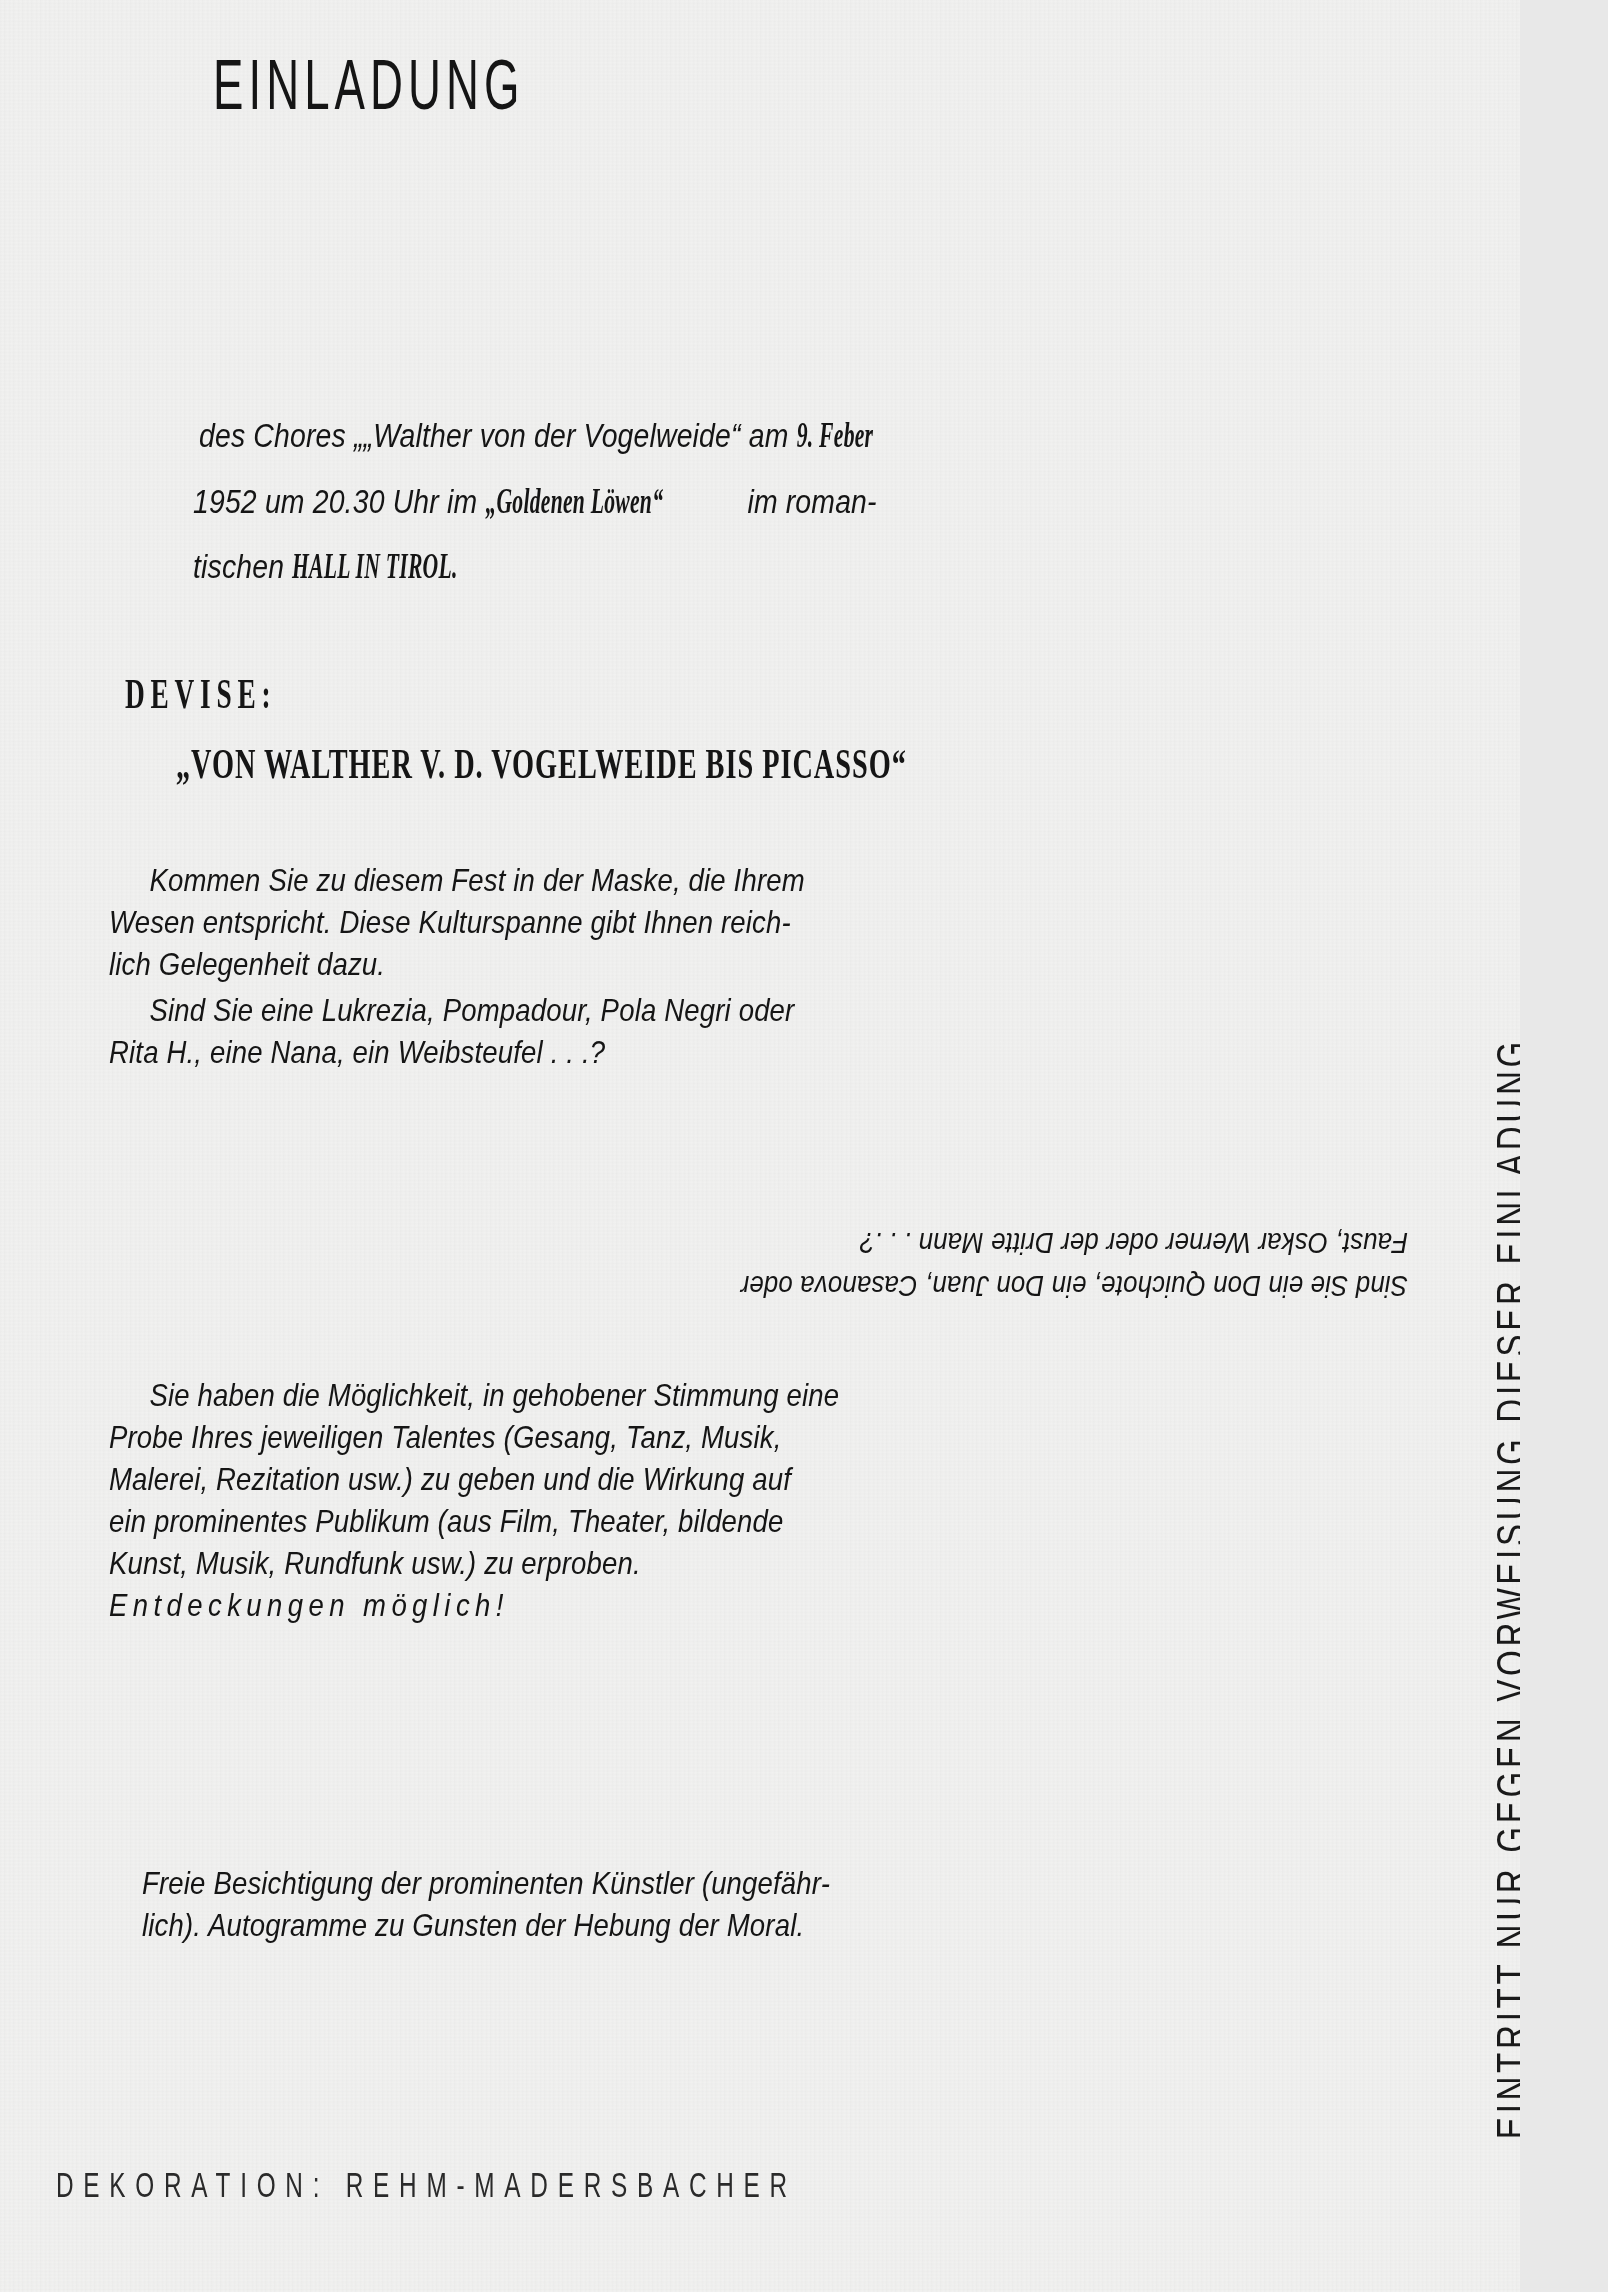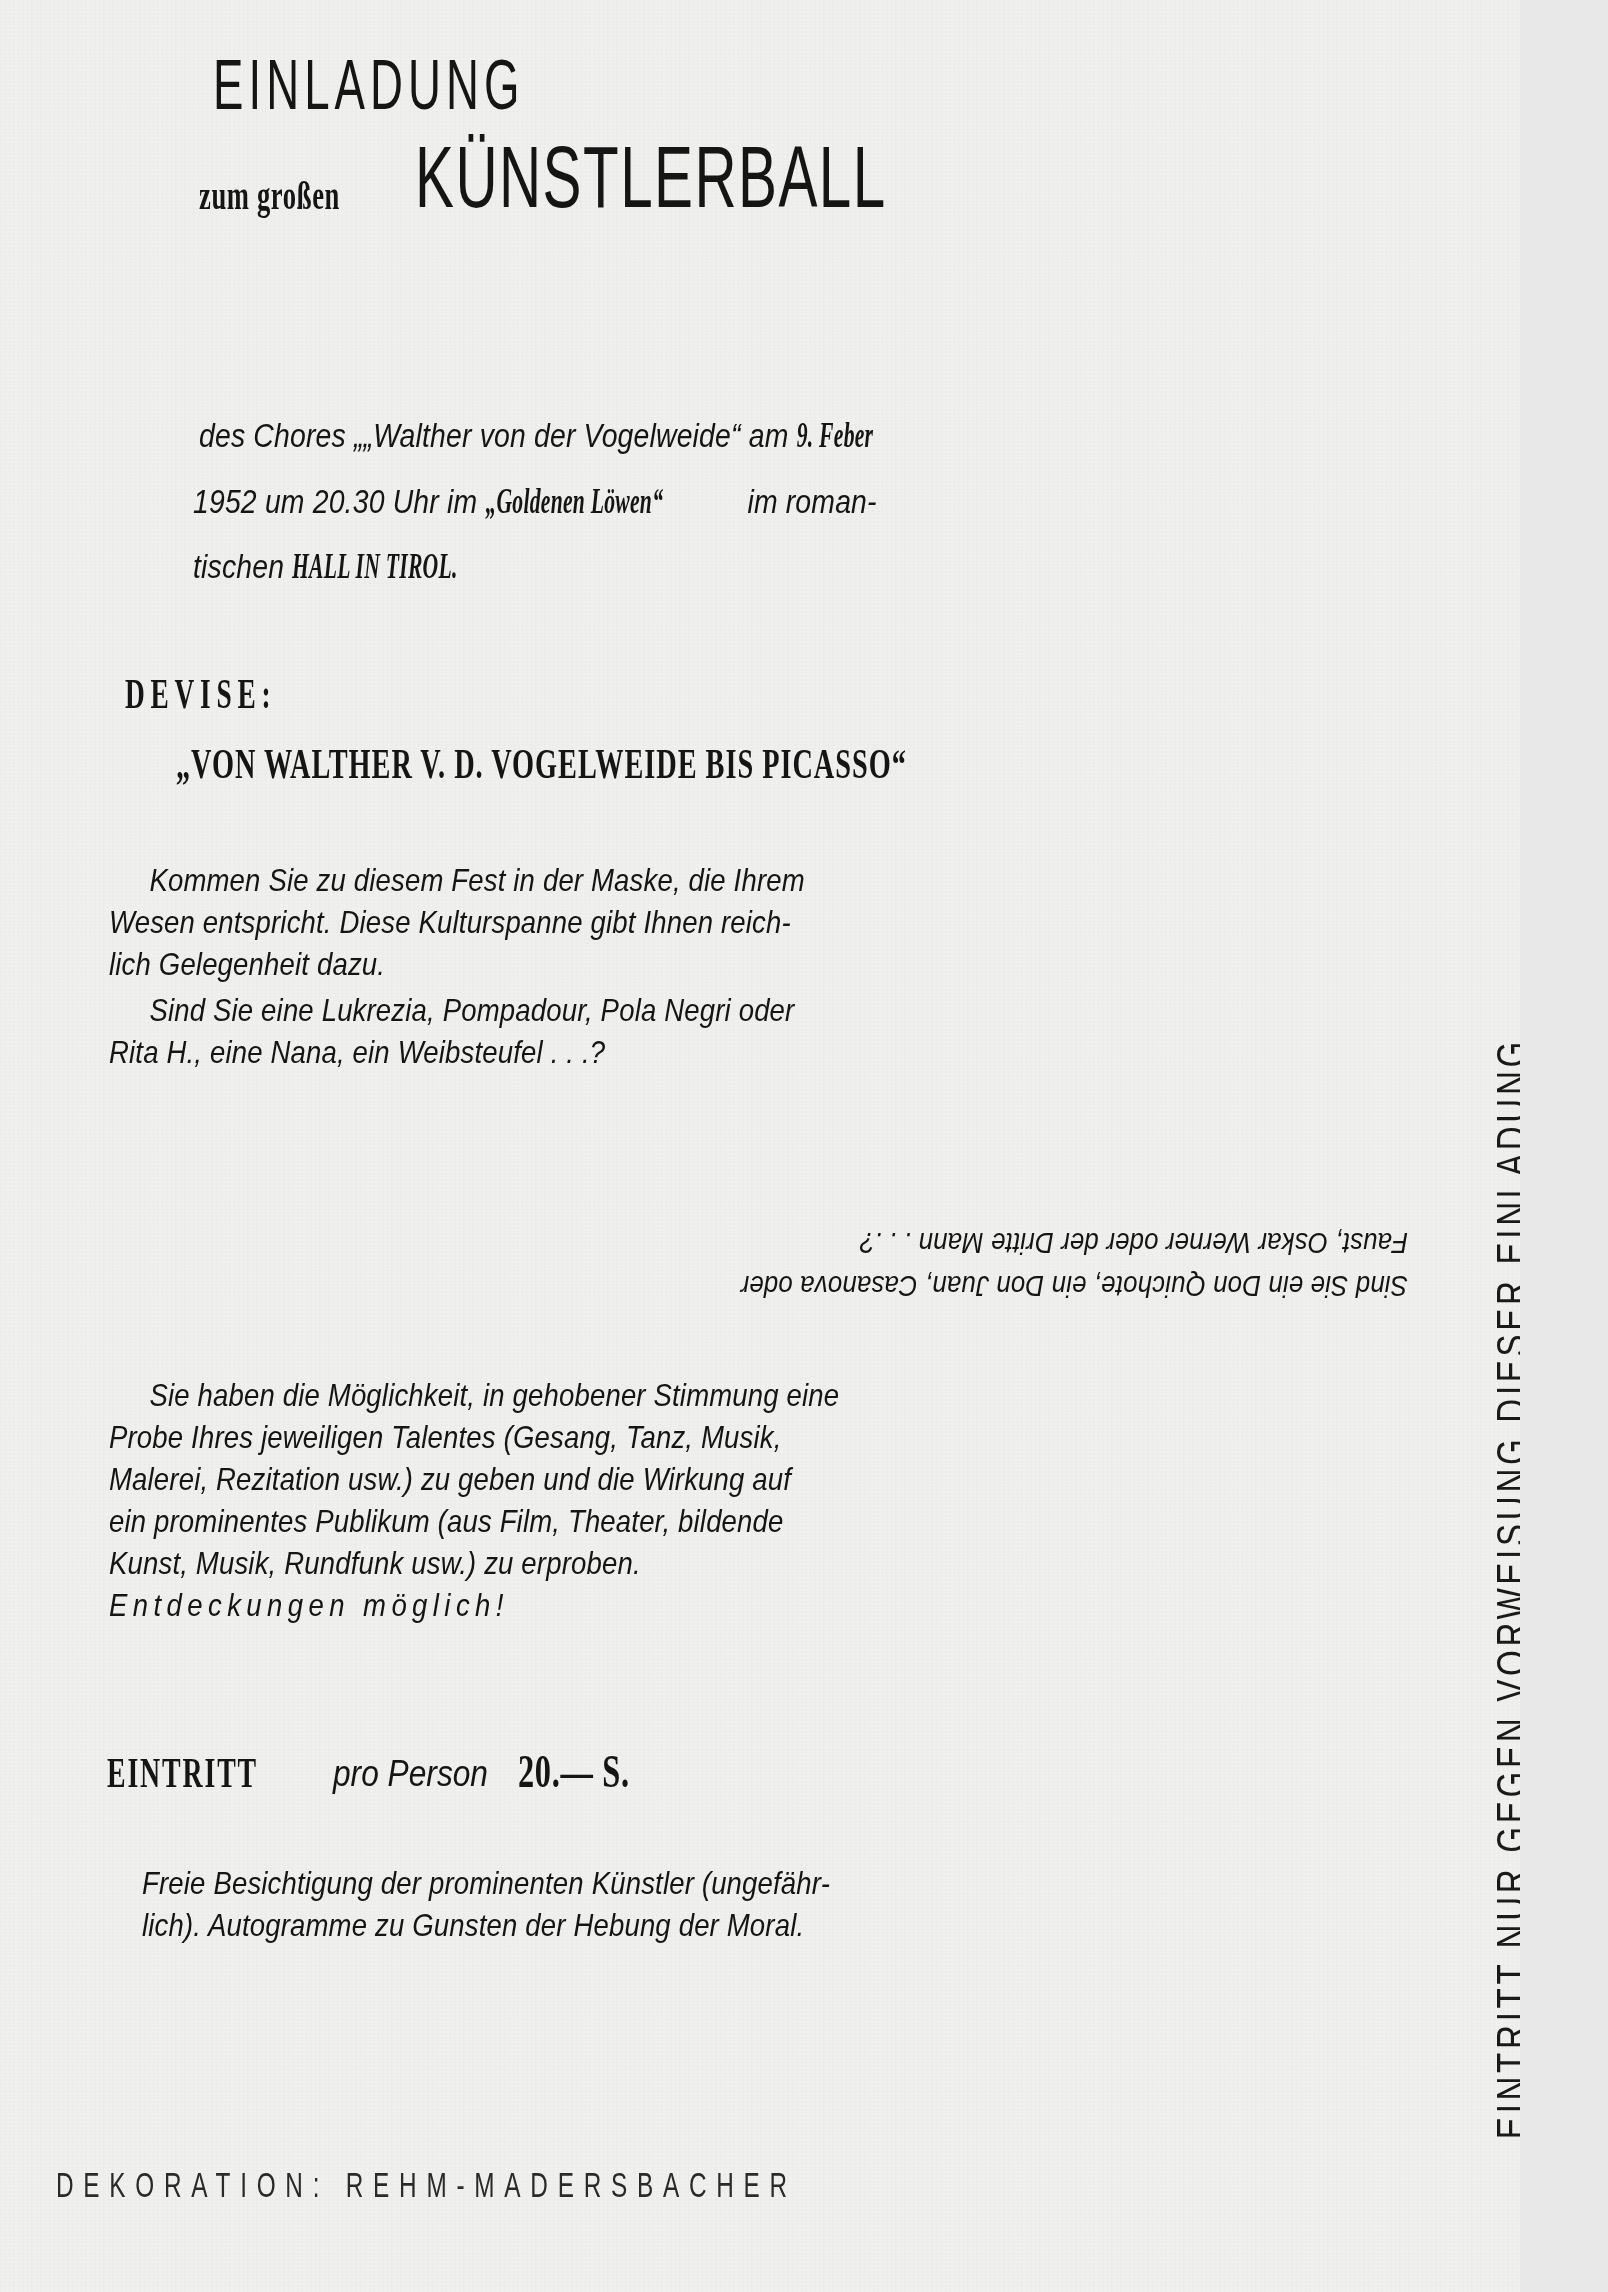--- a/index.html
+++ b/index.html
@@ -199,23 +199,20 @@
     transform: scaleY(1.16) scaleX(0.92);
   }
 </style>
 </head>
 <body>
 
 <div class="page">
 
   <div class="row display" id="title-einladung">EINLADUNG</div>
 
-  <div class="row" id="subtitle-line">
-    <span id="subtitle-zum">zum großen</span><span id="subtitle-kball">KÜNSTLERBALL</span>
-  </div>
 
   <div class="row body-text intro" id="intro-1">
     <span>des Chores „„Walther von der Vogelweide“ am </span><span class="slab-inline">9. Feber</span>
   </div>
 
   <div class="row body-text intro" id="intro-2">
     <span>1952 um 20.30 Uhr im </span><span class="slab-inline">„Goldenen Löwen“</span><span> im roman-</span>
   </div>
 
   <div class="row body-text intro" id="intro-3">
@@ -244,23 +241,20 @@
 
   <div class="para" id="para-4">
     <span class="ln body-text indent">Sie haben die Möglichkeit, in gehobener Stimmung eine</span>
     <span class="ln body-text">Probe Ihres jeweiligen Talentes (Gesang, Tanz, Musik,</span>
     <span class="ln body-text">Malerei, Rezitation usw.) zu geben und die Wirkung auf</span>
     <span class="ln body-text">ein prominentes Publikum (aus Film, Theater, bildende</span>
     <span class="ln body-text">Kunst, Musik, Rundfunk usw.) zu erproben.</span>
     <span class="ln body-text spaced">Entdeckungen möglich!</span>
   </div>
 
-  <div class="row" id="price-line">
-    <span id="price-eintritt">EINTRITT</span><span id="price-pro">pro Person</span><span id="price-amount">20.— S.</span>
-  </div>
 
   <div class="para" id="para-5">
     <span class="ln body-text">Freie Besichtigung der prominenten Künstler (ungefähr-</span>
     <span class="ln body-text">lich). Autogramme zu Gunsten der Hebung der Moral.</span>
   </div>
 
   <div class="row" id="footer-credit">DEKORATION: REHM-MADERSBACHER</div>
 
   <div id="side-note">
     <span>EINTRITT NUR GEGEN VORWEISUNG DIESER EINLADUNG</span>

